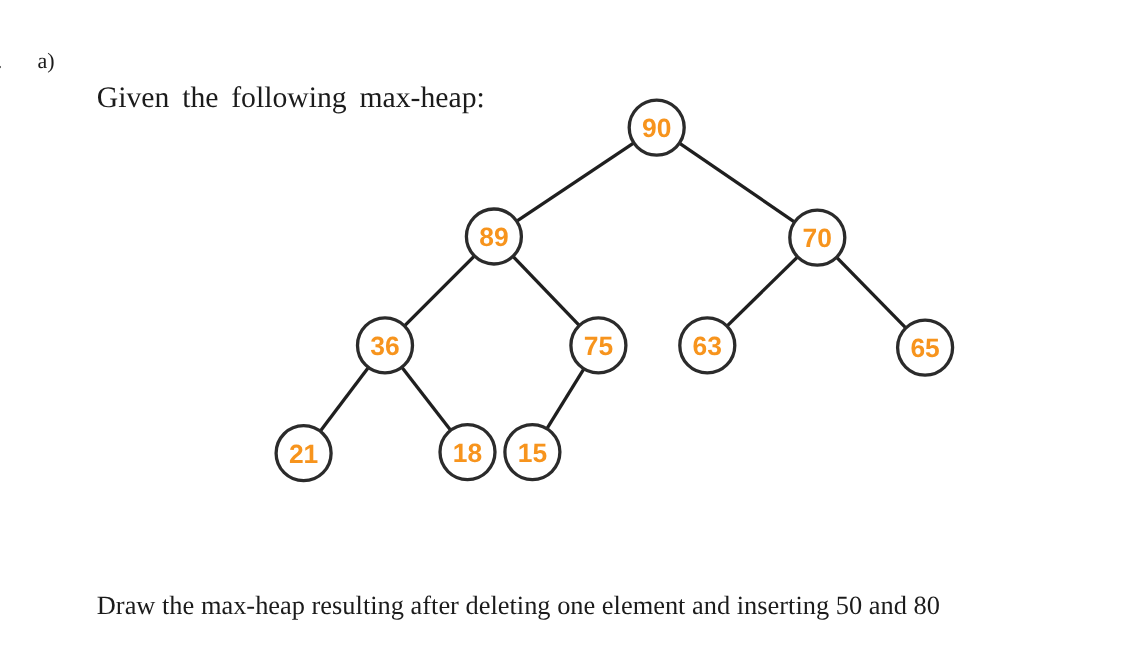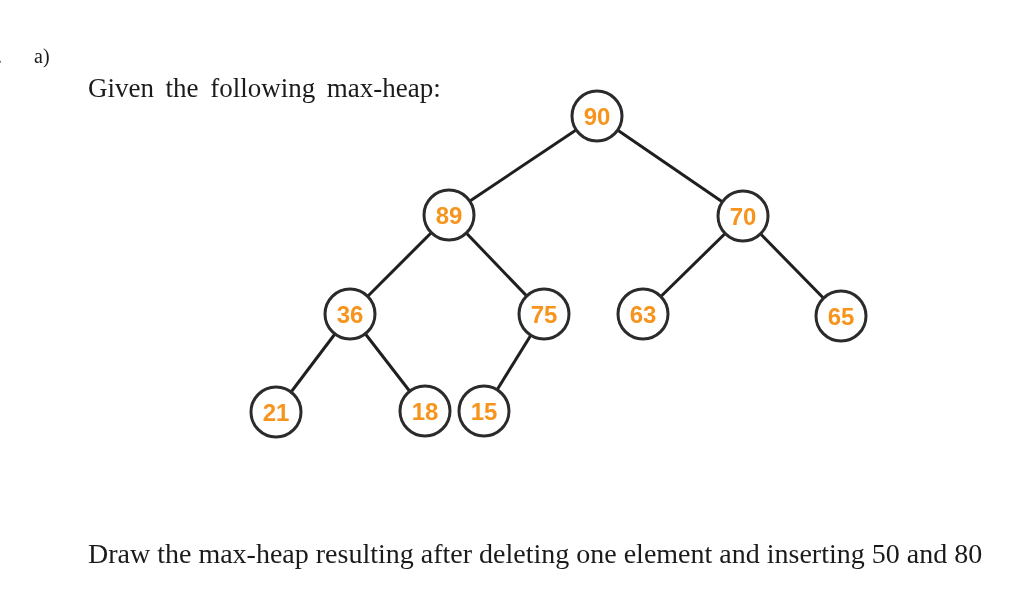--- a/index.html
+++ b/index.html
@@ -31,21 +31,21 @@
     left: 88px;
     top: 41px;
     font-size: 27px;
     word-spacing: 0.18em;
     white-space: nowrap;
     margin-top: 32px;
   }
   #instruction-text {
     left: 88px;
     top: 538px;
-    font-size: 28px;
+    font-size: 24px;
     white-space: nowrap;
   }
   #tree-svg {
     left: 0;
     top: 0;
   }
   #tree-svg text {
     font-family: "Liberation Sans", sans-serif;
     font-weight: bold;
     font-size: 24px;

